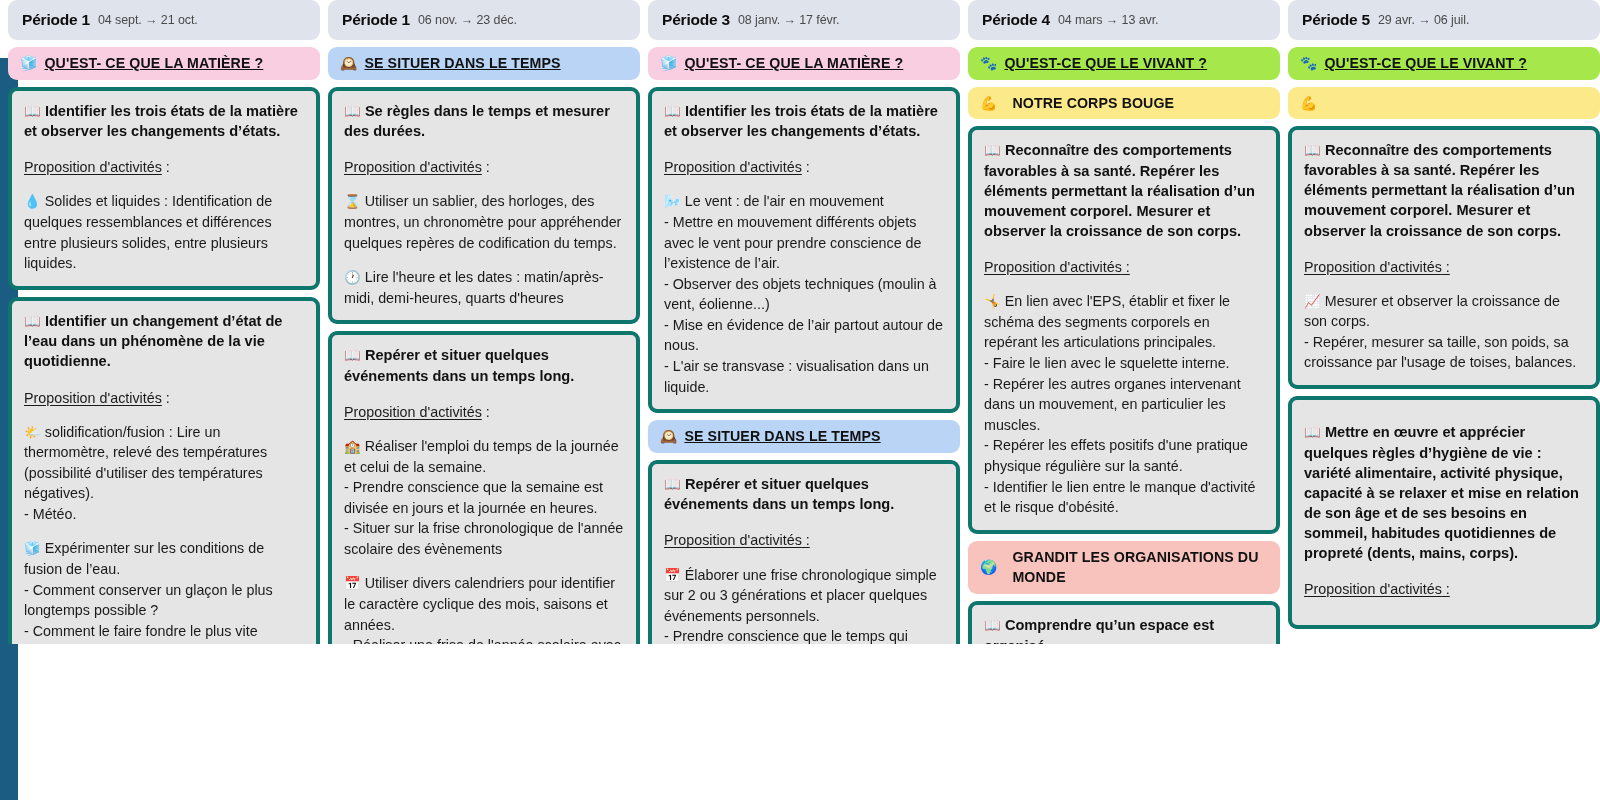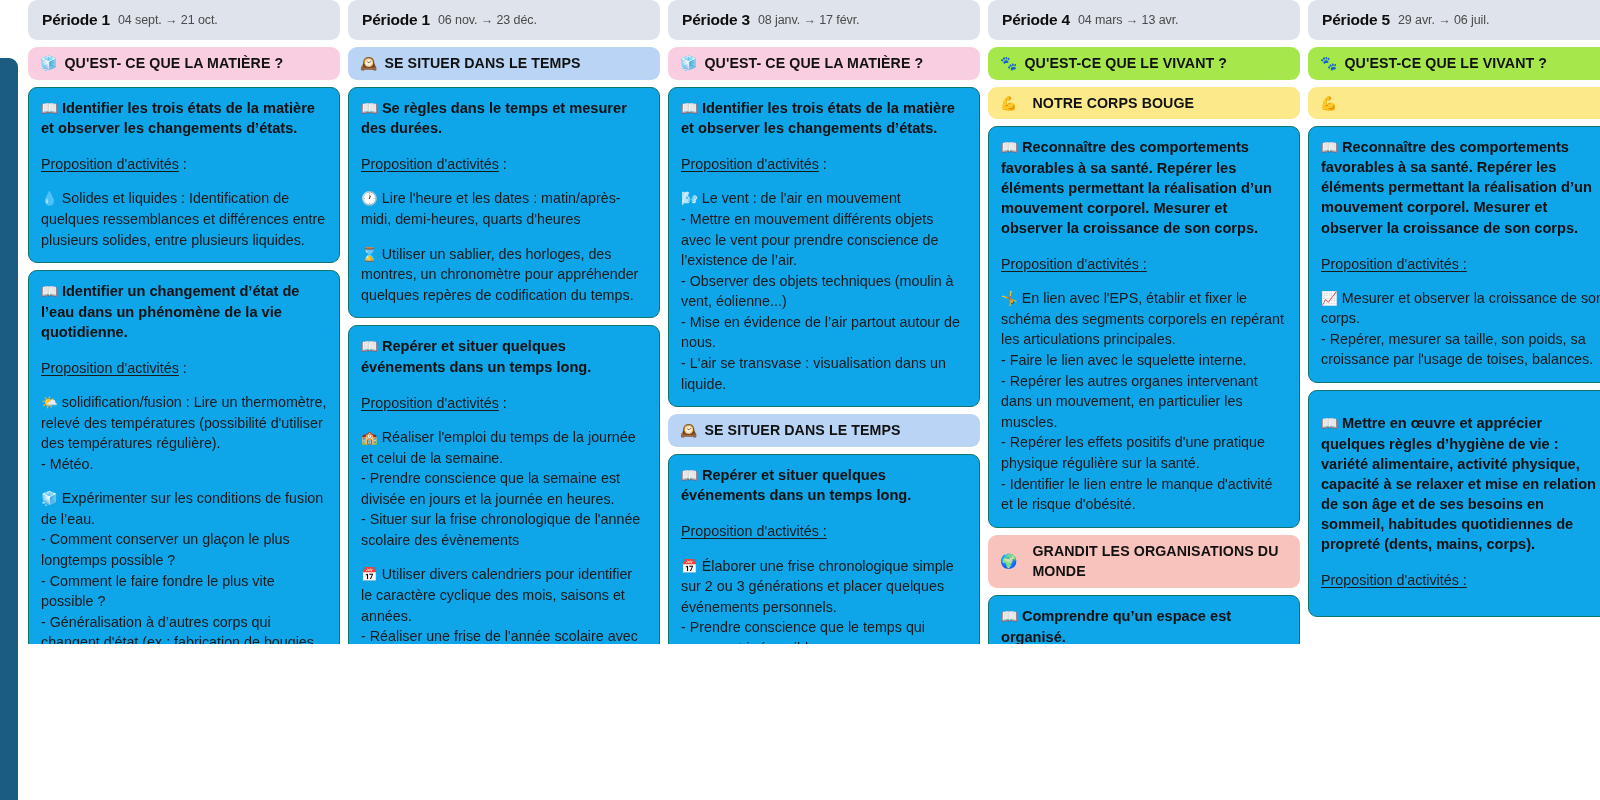--- a/index.html
+++ b/index.html
@@ -30,21 +30,21 @@
     width: 10px; height: 760px;
     background: #1a5c82;
   }
 
   .cols {
     position: absolute;
     left: 0; top: 0;
     width: 1600px; height: 644px;
     display: flex;
     gap: 8px;
-    padding: 0 0 0 28px;
+    padding: 0 0 0 8px;
   }
   .col {
     width: 312px;
     flex: 0 0 312px;
     display: flex;
     flex-direction: column;
     gap: 7px;
     overflow: hidden;
   }
 
@@ -83,20 +83,21 @@
     gap: 7px;
     flex: 0 0 auto;
   }
   .domain-bar .emo { font-size: 14px; line-height: 1; flex: 0 0 auto; }
   .domain-bar .txt {
     font-size: 14.2px;
     font-weight: 700;
     color: #111111;
     letter-spacing: 0.1px;
     line-height: 1.45;
+    text-decoration: underline;
   }
 
   .theme-bar {
     border-radius: 9px;
     min-height: 32px;
     display: flex;
     align-items: center;
     padding: 6px 12px;
     gap: 7px;
     flex: 0 0 auto;
@@ -105,22 +106,22 @@
   .theme-bar .txt {
     font-size: 14.2px;
     font-weight: 700;
     color: #111111;
     letter-spacing: 0.1px;
     line-height: 1.45;
     margin-left: 8px;
   }
 
   .card {
-    background: #0ea5e9;
-    border: 1px solid #0f766e;
+    background: #e5e5e5;
+    border: 4px solid #0f766e;
     border-radius: 9px;
     padding: 10px 12px 12px 12px;
     flex: 0 0 auto;
   }
   .card .obj {
     font-size: 14.6px;
     font-weight: 700;
     color: #111111;
     line-height: 1.38;
     margin: 0 0 16px 0;
@@ -159,42 +160,42 @@
           <span class="txt">QU'EST- CE QUE LA MATIÈRE ?</span>
         </div>
         <div class="card">
           <p class="obj"><span class="emoji-inline">📖</span> <span>Identifier les trois états de la matière et observer les changements d’états.</span></p>
           <p class="prop"><u>Proposition d'activités</u><span> :</span></p>
           <p class="act"><span class="emoji-inline">💧</span> <span>Solides et liquides : Identification de quelques ressemblances et différences entre plusieurs solides, entre plusieurs liquides.</span></p>
         </div>
         <div class="card">
           <p class="obj"><span class="emoji-inline">📖</span> <span>Identifier un changement d’état de l’eau dans un phénomène de la vie quotidienne.</span></p>
           <p class="prop"><u>Proposition d'activités</u><span> :</span></p>
-          <p class="act"><span class="emoji-inline">🌤️</span> <span>solidification/fusion : Lire un thermomètre, relevé des températures (possibilité d'utiliser des températures régulière).
+          <p class="act"><span class="emoji-inline">🌤️</span> <span>solidification/fusion : Lire un thermomètre, relevé des températures (possibilité d'utiliser des températures négatives).
 - Météo.</span></p>
           <p class="act"><span class="emoji-inline">🧊</span> <span>Expérimenter sur les conditions de fusion de l’eau.
 - Comment conserver un glaçon le plus longtemps possible ?
 - Comment le faire fondre le plus vite possible ?
 - Généralisation à d’autres corps qui changent d'état (ex : fabrication de bougies en stéarine).</span></p>
         </div>
       </div>
       <div class="col">
         <div class="period-bar">
           <span class="period-name">Période 1</span>
           <span class="period-range">06 nov. → 23 déc.</span>
         </div>
         <div class="domain-bar" style="background: rgb(185, 212, 245);">
           <span class="emo">🕰️</span>
           <span class="txt">SE SITUER DANS LE TEMPS</span>
         </div>
         <div class="card">
           <p class="obj"><span class="emoji-inline">📖</span> <span>Se règles dans le temps et mesurer des durées.</span></p>
           <p class="prop"><u>Proposition d'activités</u><span> :</span></p>
+          <p class="act"><span class="emoji-inline">⌛</span> <span>Utiliser un sablier, des horloges, des montres, un chronomètre pour appréhender quelques repères de codification du temps.</span></p>
           <p class="act"><span class="emoji-inline">🕐</span> <span>Lire l'heure et les dates : matin/après-midi, demi-heures, quarts d'heures</span></p>
-          <p class="act"><span class="emoji-inline">⌛</span> <span>Utiliser un sablier, des horloges, des montres, un chronomètre pour appréhender quelques repères de codification du temps.</span></p>
         </div>
         <div class="card">
           <p class="obj"><span class="emoji-inline">📖</span> <span>Repérer et situer quelques événements dans un temps long.</span></p>
           <p class="prop"><u>Proposition d'activités</u><span> :</span></p>
           <p class="act"><span class="emoji-inline">🏫</span> <span>Réaliser l'emploi du temps de la journée et celui de la semaine.
 - Prendre conscience que la semaine est divisée en jours et la journée en heures.
 - Situer sur la frise chronologique de l'année scolaire des évènements</span></p>
           <p class="act"><span class="emoji-inline">📅</span> <span>Utiliser divers calendriers pour identifier le caractère cyclique des mois, saisons et années.
 - Réaliser une frise de l'année scolaire avec les mois, années, saisons.</span></p>
         </div>

